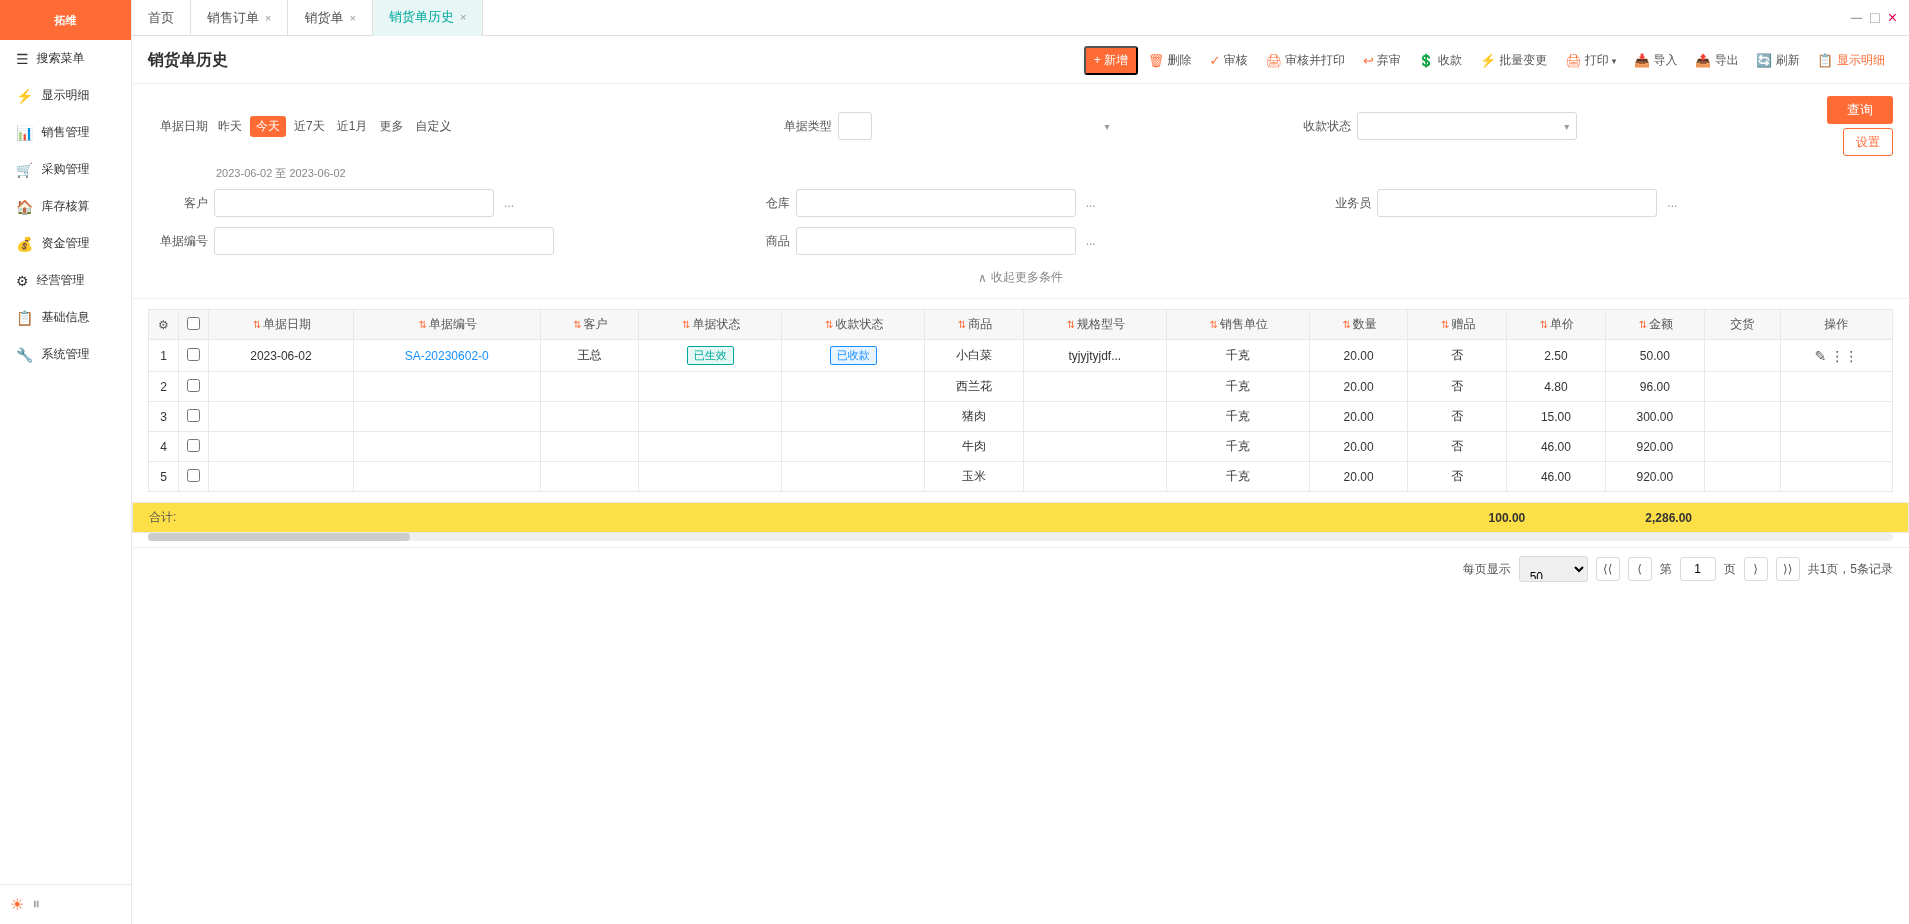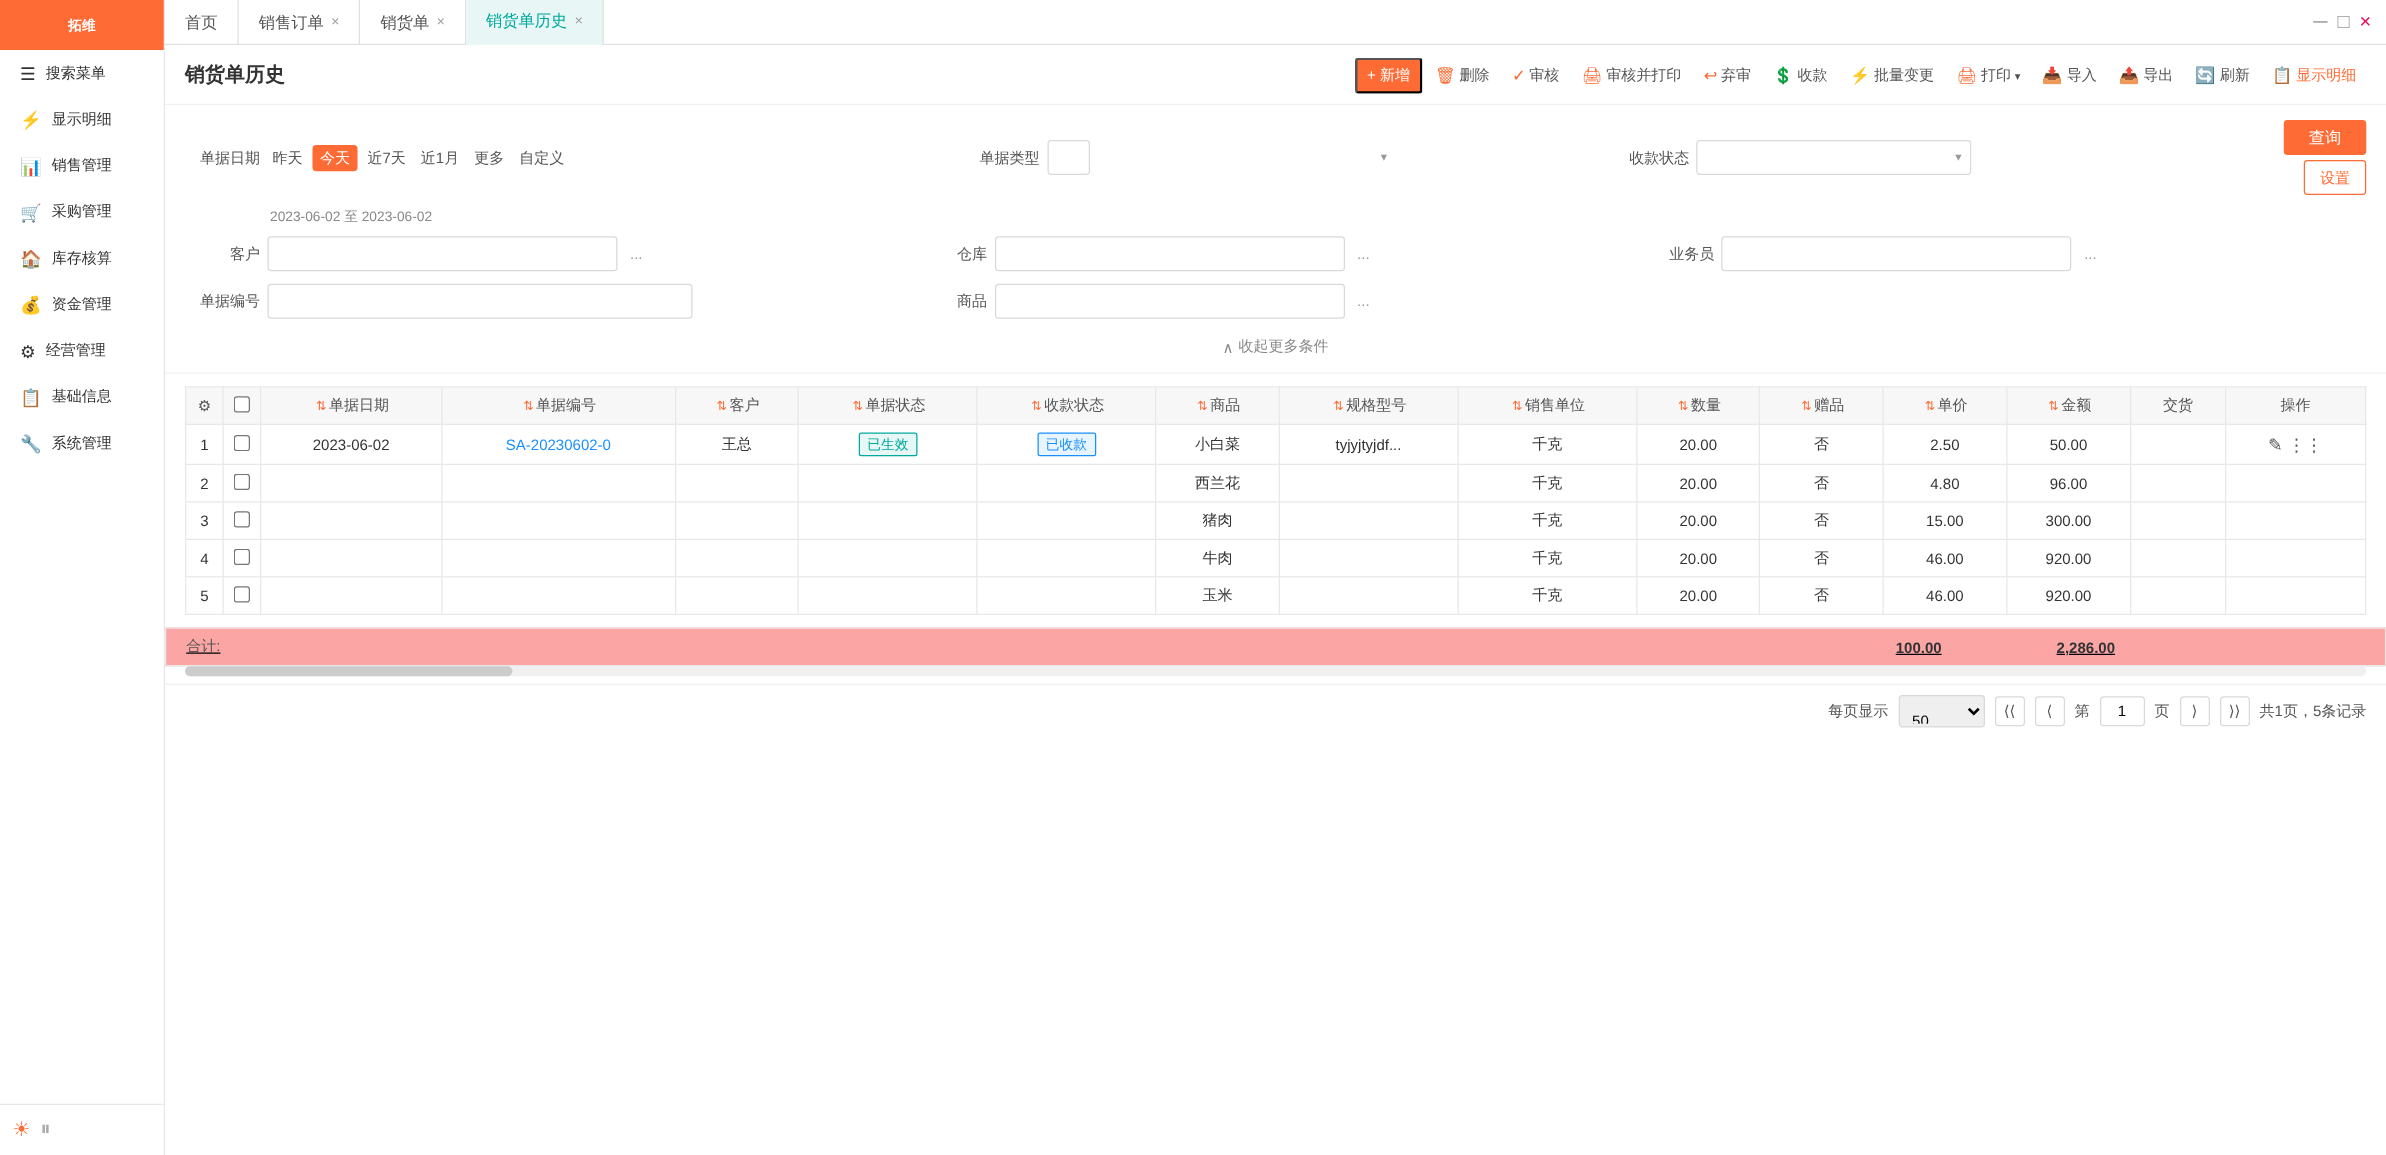--- a/index.html
+++ b/index.html
@@ -287,26 +287,25 @@
       border-radius: 2px;
       font-size: 11px;
     }
     .status-active { background: #e6f7f5; color: #00a99d; border: 1px solid #00a99d; }
     .status-paid { background: #e8f4ff; color: #1890ff; border: 1px solid #1890ff; }
     .link-text { color: #1890ff; cursor: pointer; text-decoration: none; }
     .sort-icon { color: #ff6b35; font-size: 10px; margin-left: 2px; cursor: pointer; }
     
     
     .table-footer {
-      background: #fca5a5;
+      background: #fde047;
       border: 1px solid #e8e8e8;
       padding: 6px 16px;
       display: flex;
       align-items: center;
-      text-decoration: underline;
     }
     .footer-label { color: #555; min-width: 60px; }
     .footer-total { font-weight: bold; color: #333; }
     
     
     .pagination-bar {
       display: flex;
       align-items: center;
       justify-content: flex-end;
       padding: 8px 16px;
@@ -766,21 +765,21 @@
     <td>
       
     </td>
   </tr>
           </tbody>
       </table>
     </div>
 
     <div class="table-footer">
       <span class="footer-label">合计:</span>
-      <div style="flex:1; display:flex; align-items:center; justify-content:flex-end; gap:92px; padding-right:200px;">
+      <div style="flex:1; display:flex; align-items:center; justify-content:flex-end; gap:120px; padding-right:200px;">
         <span class="footer-total">100.00</span>
         <span class="footer-total">2,286.00</span>
       </div>
     </div>
 
     <div class="scrollbar-track">
       <div class="scrollbar-thumb"></div>
     </div>
 
     <div class="pagination-bar">

